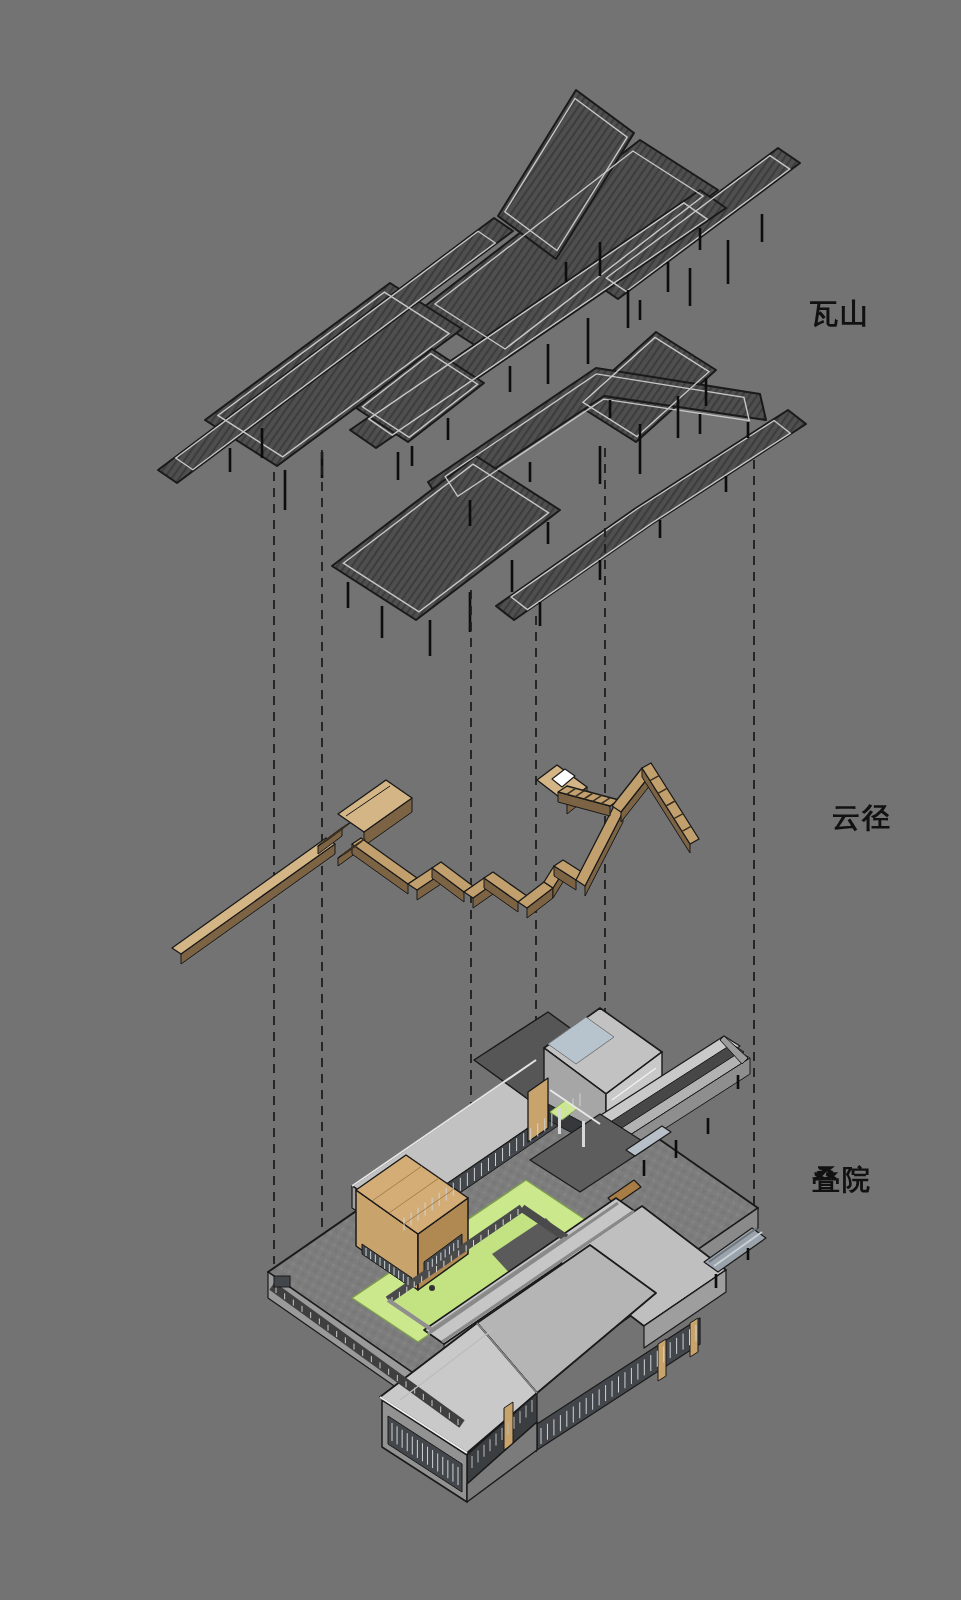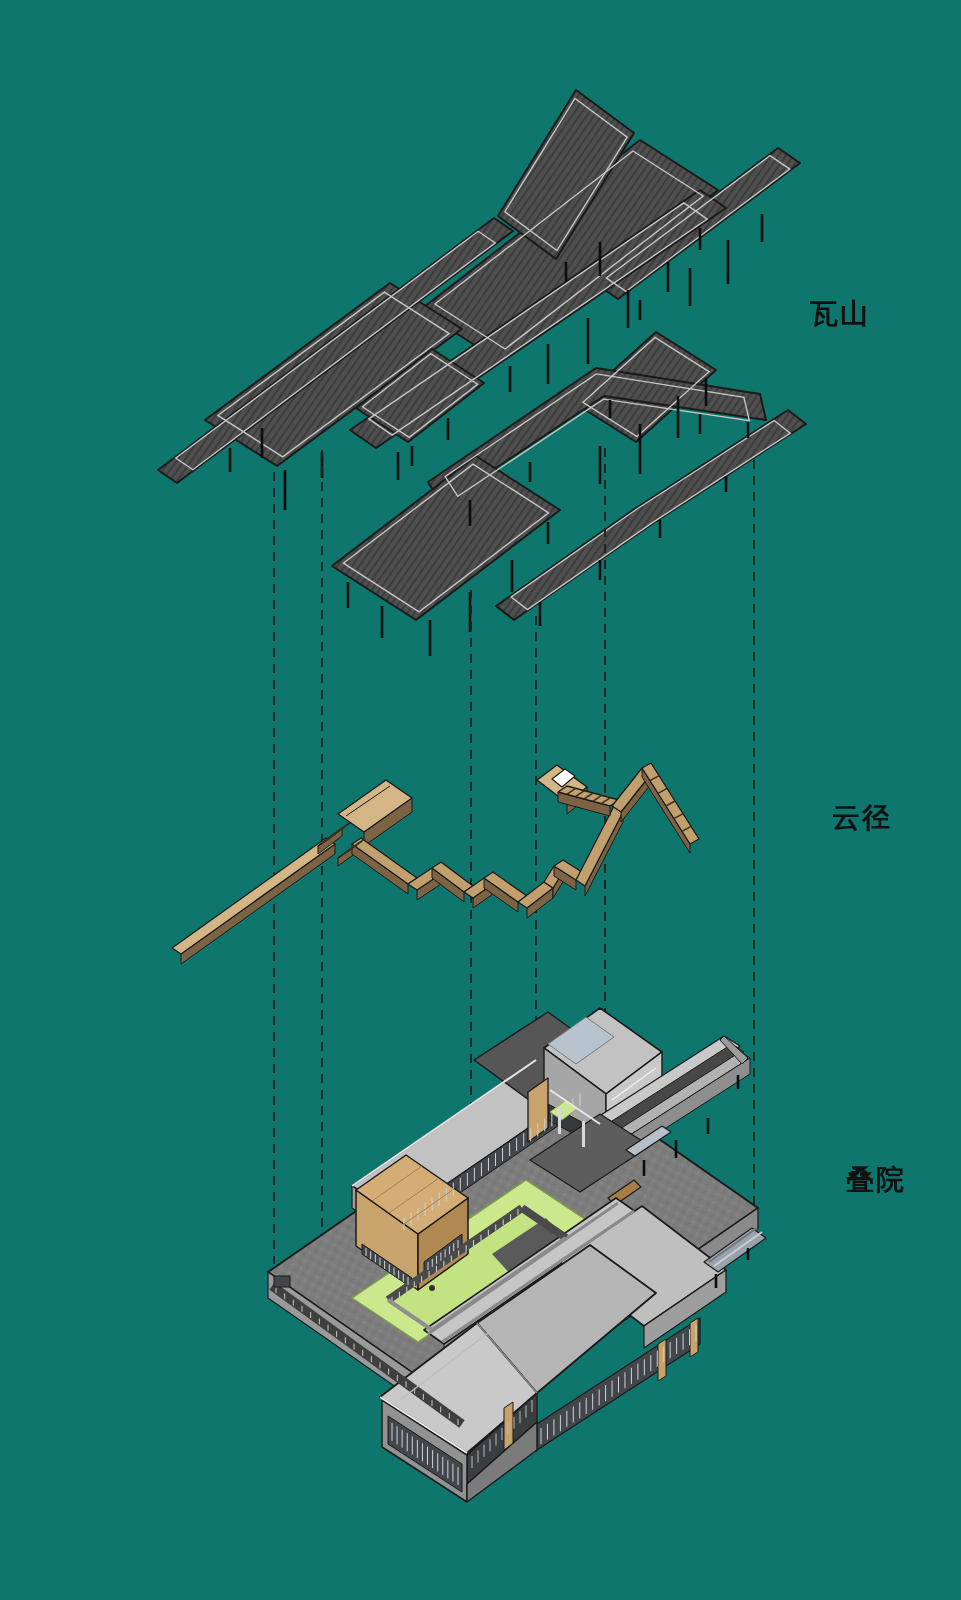--- a/index.html
+++ b/index.html
@@ -7,21 +7,21 @@
          font-family:"DejaVu Sans","Liberation Sans",sans-serif;}
   .stage svg{position:absolute;left:0;top:0;}
   .layer-label{position:absolute;font-weight:700;font-size:28px;letter-spacing:2px;line-height:1;}
   #lbl-roof{left:810px;top:300px;}
   #lbl-path{left:832px;top:804px;}
   #lbl-court{left:812px;top:1166px;}
 </style>
 </head>
 <body>
 
-<div class="stage" style="background: #0f766e;">
+<div class="stage" style="background: #737373;">
   <svg id="art" width="961" height="1600" viewBox="0 0 961 1600">
       <defs>
         <pattern id="rh" width="6" height="6" patternUnits="userSpaceOnUse" patternTransform="rotate(35)">
           <rect width="6" height="6" fill="#4f4f4f"></rect>
           <line x1="1" y1="0" x2="1" y2="6" stroke="#3d3d3d" stroke-width="2.2"></line>
         </pattern>
         <pattern id="dk" width="9" height="9" patternUnits="userSpaceOnUse" patternTransform="rotate(28)">
           <rect width="9" height="9" fill="#7d7d7d"></rect>
           <rect width="4" height="4" fill="#787878"></rect>
           <rect x="5" y="5" width="3" height="3" fill="#848484"></rect>
@@ -360,14 +360,14 @@
       <line x1="432.61538461538464" y1="1450.076923076923" x2="432.61538461538464" y2="1468.076923076923" stroke="#ced3d6" stroke-width="1"></line>
       <line x1="437.6923076923077" y1="1453.4615384615386" x2="437.6923076923077" y2="1471.4615384615386" stroke="#ced3d6" stroke-width="1"></line>
       <line x1="442.7692307692308" y1="1456.8461538461538" x2="442.7692307692308" y2="1474.8461538461538" stroke="#ced3d6" stroke-width="1"></line>
       <line x1="447.84615384615387" y1="1460.2307692307693" x2="447.84615384615387" y2="1478.2307692307693" stroke="#ced3d6" stroke-width="1"></line>
       <line x1="452.9230769230769" y1="1463.6153846153845" x2="452.9230769230769" y2="1481.6153846153845" stroke="#ced3d6" stroke-width="1"></line>
       <line x1="458" y1="1467" x2="458" y2="1485" stroke="#ced3d6" stroke-width="1"></line>
       <line x1="380" y1="1397" x2="467" y2="1453" stroke="#efefef" stroke-width="2"></line>
     </svg>
   <div class="layer-label" id="lbl-roof" style="color: rgb(17, 17, 17);">瓦山</div>
   <div class="layer-label" id="lbl-path" style="color: rgb(17, 17, 17);">云径</div>
-  <div class="layer-label" id="lbl-court" style="color: rgb(17, 17, 17); margin-left: 34px;">叠院</div>
+  <div class="layer-label" id="lbl-court" style="color: rgb(17, 17, 17);">叠院</div>
 </div>
 
 </body></html>

